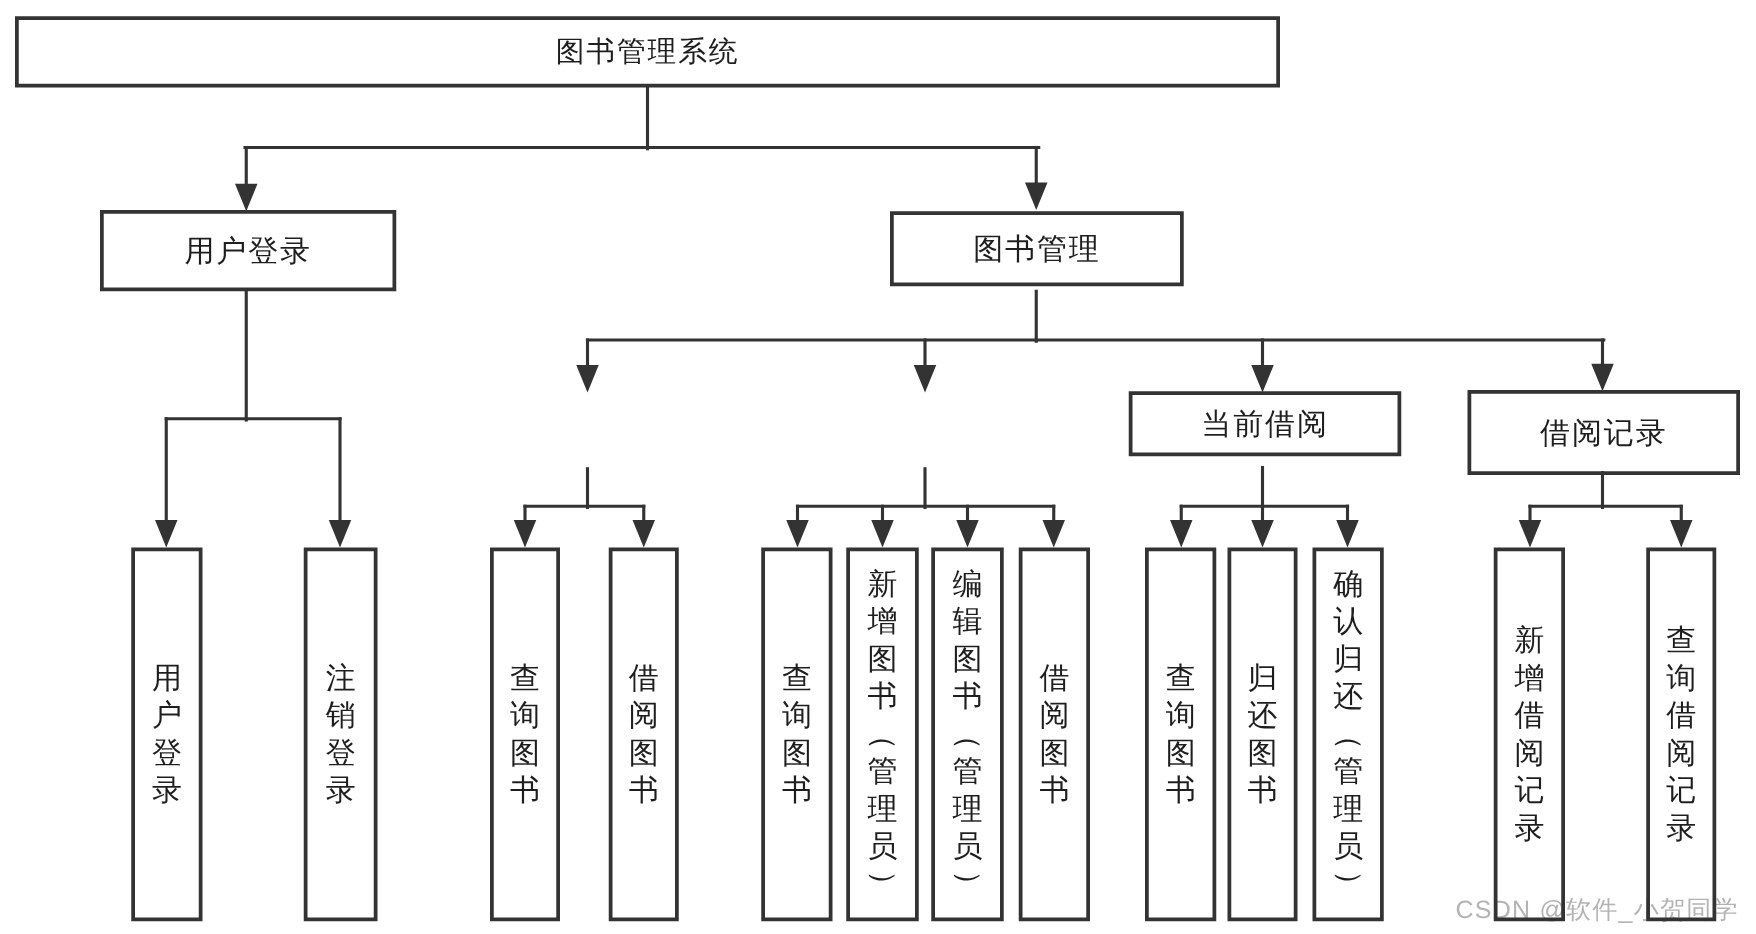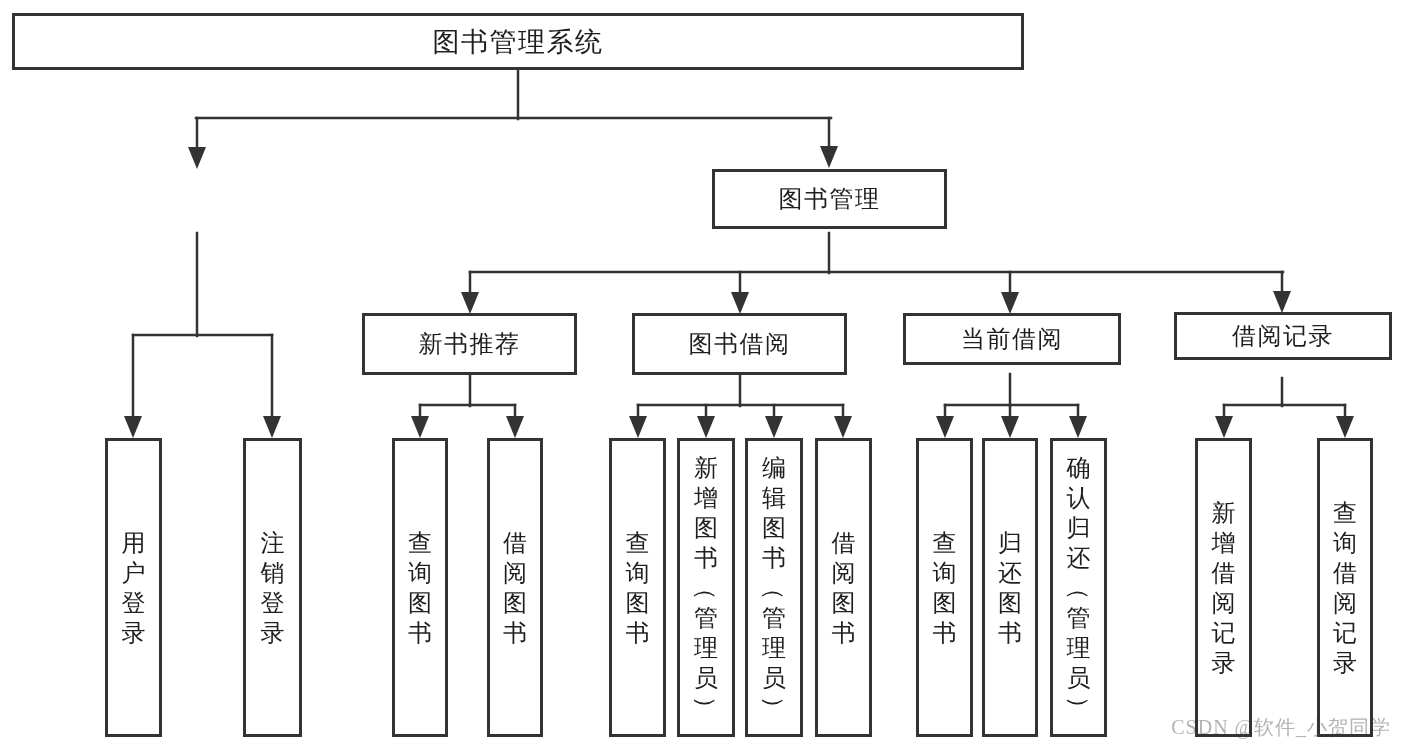--- a/index.html
+++ b/index.html
@@ -2,21 +2,21 @@
 <html><head>
 <meta charset="utf-8">
 <style>
   html,body{margin:0;padding:0;background:#ffffff;}
   body{font-family:"Liberation Sans","DejaVu Sans",sans-serif;}
   .canvas{position:relative;width:1405px;height:747px;background:#ffffff;overflow:hidden;}
   #connectors{position:absolute;left:0;top:0;z-index:0;}
   .box{position:absolute;box-sizing:border-box;border:3px solid #333333;background:transparent;
        display:flex;align-items:center;justify-content:center;z-index:2;}
   .hlabel{font-size:24px;color:#1e1e1e;letter-spacing:1.5px;white-space:nowrap;}
-  .rootlabel{font-size:27px;text-align:right;}
+  .rootlabel{font-size:23px;text-align:right;}
   .vtext{display:flex;flex-direction:column;align-items:center;justify-content:center;
          width:100%;height:100%;}
   .vc{height:30px;line-height:30px;font-size:24px;color:#1e1e1e;text-align:center;}
   .vc.rot{transform:rotate(90deg);}
   .watermark{position:absolute;top:714px;right:14px;font-size:20px;z-index:1;
              letter-spacing:1px;white-space:nowrap;}
 </style>
 </head>
 <body>
 
@@ -74,34 +74,31 @@
       <line x1="1224" y1="405" x2="1224" y2="420" stroke="#333333" stroke-width="2.5" stroke-linecap="square"></line>
       <polygon points="1215,416 1233,416 1224,438" fill="#333333"></polygon>
       <line x1="1345" y1="405" x2="1345" y2="420" stroke="#333333" stroke-width="2.5" stroke-linecap="square"></line>
       <polygon points="1336,416 1354,416 1345,438" fill="#333333"></polygon>
     </svg>
 
   <div class="box" style="left:12px;top:13px;width:1012px;height:57px">
     <span class="hlabel rootlabel">图书管理系统</span>
   </div>
 
+  <div class="box" style="left:80px;top:168px;width:237px;height:65px">
+    <span class="hlabel">用户登录</span>
+  </div>
   <div class="box" style="left:712px;top:169px;width:235px;height:60px">
     <span class="hlabel">图书管理</span>
   </div>
 
-  <div class="box" style="left:362px;top:313px;width:215px;height:62px">
-    <span class="hlabel">新书推荐</span>
-  </div>
-  <div class="box" style="left:632px;top:313px;width:215px;height:62px">
-    <span class="hlabel">图书借阅</span>
-  </div>
   <div class="box" style="left:903px;top:313px;width:218px;height:52px">
     <span class="hlabel">当前借阅</span>
   </div>
-  <div class="box" style="left:1174px;top:312px;width:218px;height:48px">
+  <div class="box" style="left:1174px;top:312px;width:218px;height:68px">
     <span class="hlabel">借阅记录</span>
   </div>
 
   <div class="box leaf" style="left:105px;top:438px;width:57px;height:299px">
     <span class="vtext">
         <span class="vc">用</span>
         <span class="vc">户</span>
         <span class="vc">登</span>
         <span class="vc">录</span>
       </span>
@@ -219,14 +216,14 @@
     <span class="vtext">
         <span class="vc">查</span>
         <span class="vc">询</span>
         <span class="vc">借</span>
         <span class="vc">阅</span>
         <span class="vc">记</span>
         <span class="vc">录</span>
       </span>
   </div>
 
-  <div class="watermark" style="color: rgb(179, 179, 179); font-family: Liberation Serif, serif;">CSDN @软件_小贺同学</div>
+  <div class="watermark" style="color: rgb(179, 179, 179);">CSDN @软件_小贺同学</div>
 </div>
 
 </body></html>

